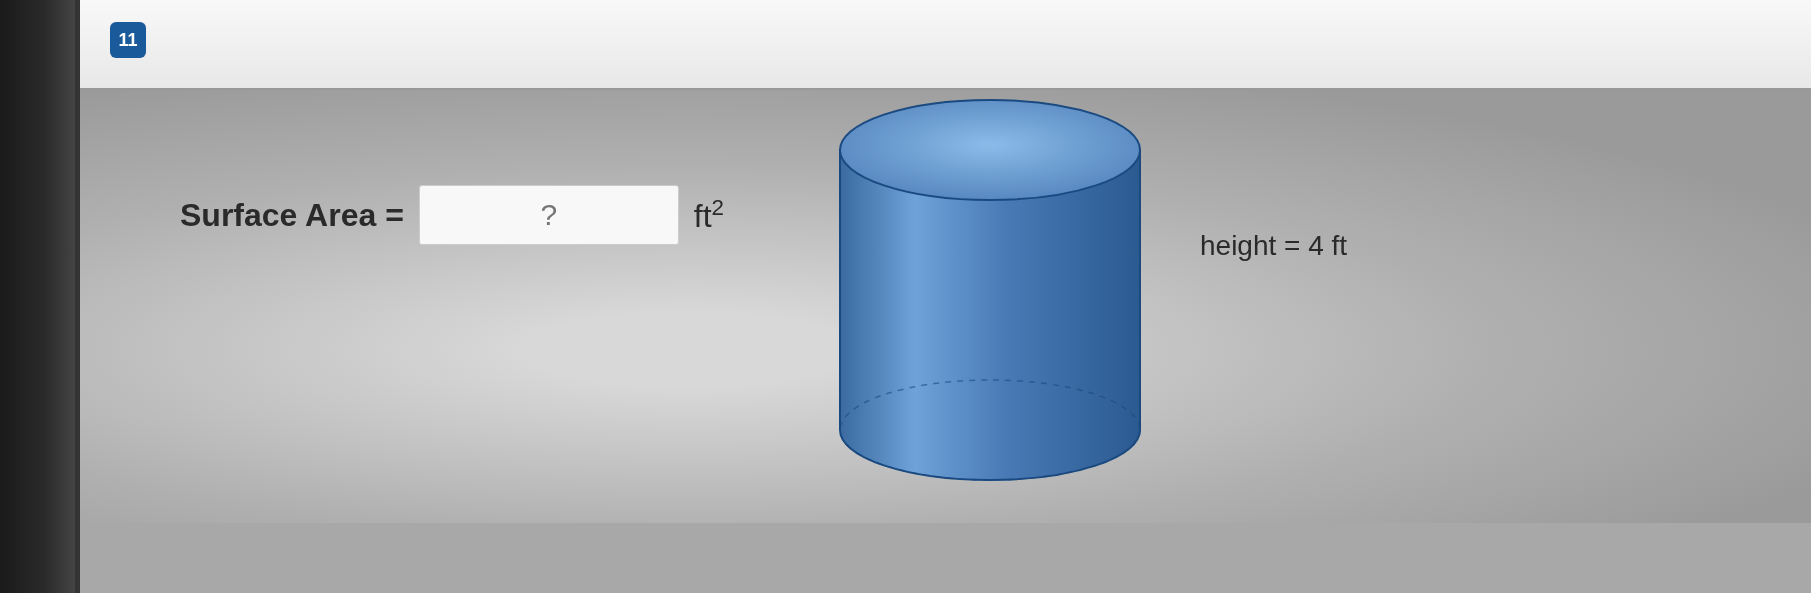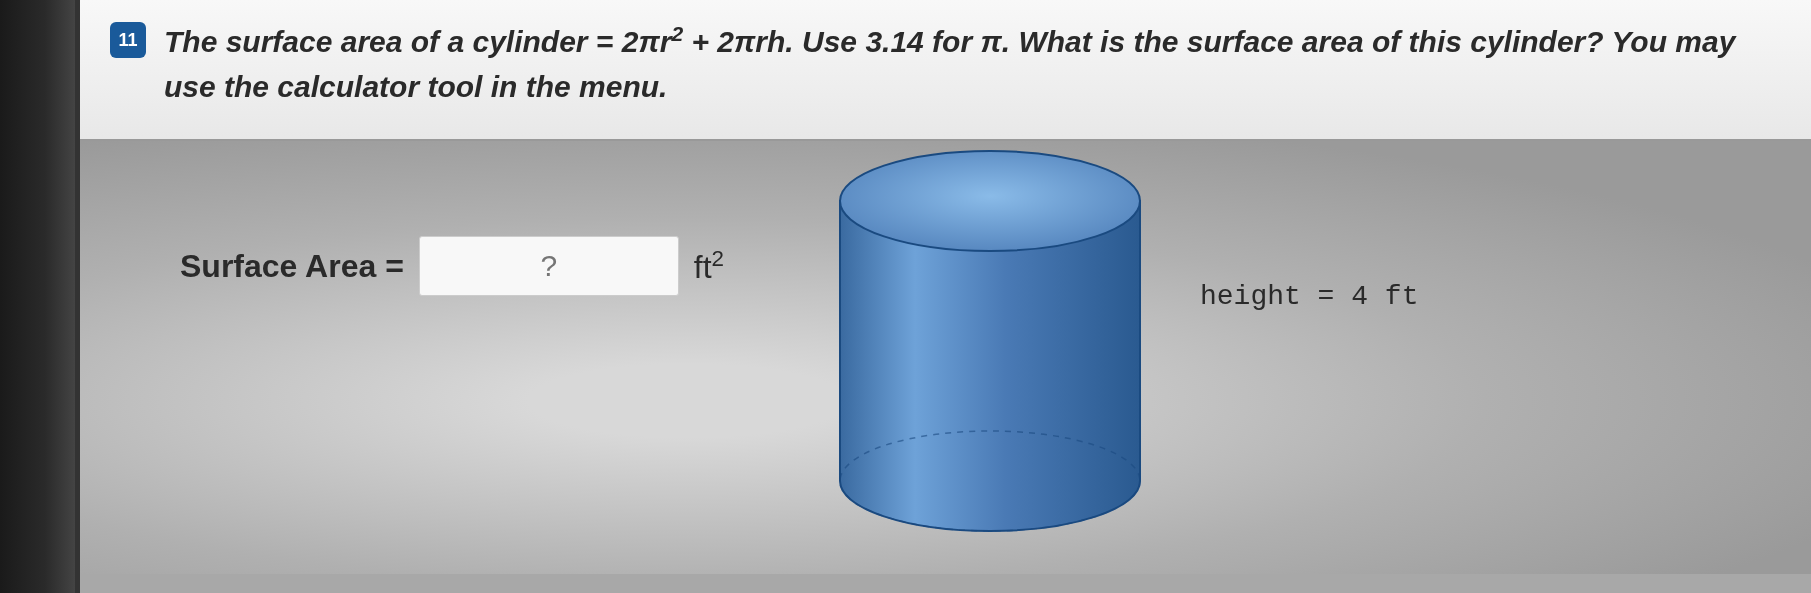--- a/index.html
+++ b/index.html
@@ -85,21 +85,20 @@
       height: 440px;
     }
     .cylinder-svg { width: 100%; height: 100%; }
     .height-label {
       position: absolute;
       left: 1120px;
       top: 140px;
       font-size: 28px;
       color: #2a2a2a;
       font-weight: normal;
-      font-family: Liberation Mono, monospace;
     }
     .radius-label {
       position: absolute;
       left: 800px;
       top: 400px;
       font-size: 28px;
       color: #2a2a2a;
       font-weight: normal;
     }
     .left-edge {
@@ -116,23 +115,20 @@
 </head>
 <body>
 
 <div class="wood-corner"></div>
 <div class="left-edge"></div>
 
 <div class="screen">
 
   <div class="question-bar">
     <div class="question-number">11</div>
-    <div class="question-text">
-      <span>The surface area of a cylinder = 2πr</span><sup class="formula-sup">2</sup><span> + 2πrh. Use 3.14 for π. What is the surface area of this cylinder? You may use the calculator tool in the menu.</span>
-    </div>
   </div>
 
   <div class="content-area">
 
     <div class="answer-block">
       <span>Surface Area =</span>
       <input class="answer-input" type="text" placeholder="?" style="">
       <span class="unit-label">
         <span>ft</span><sup class="formula-sup">2</sup>
       </span>

